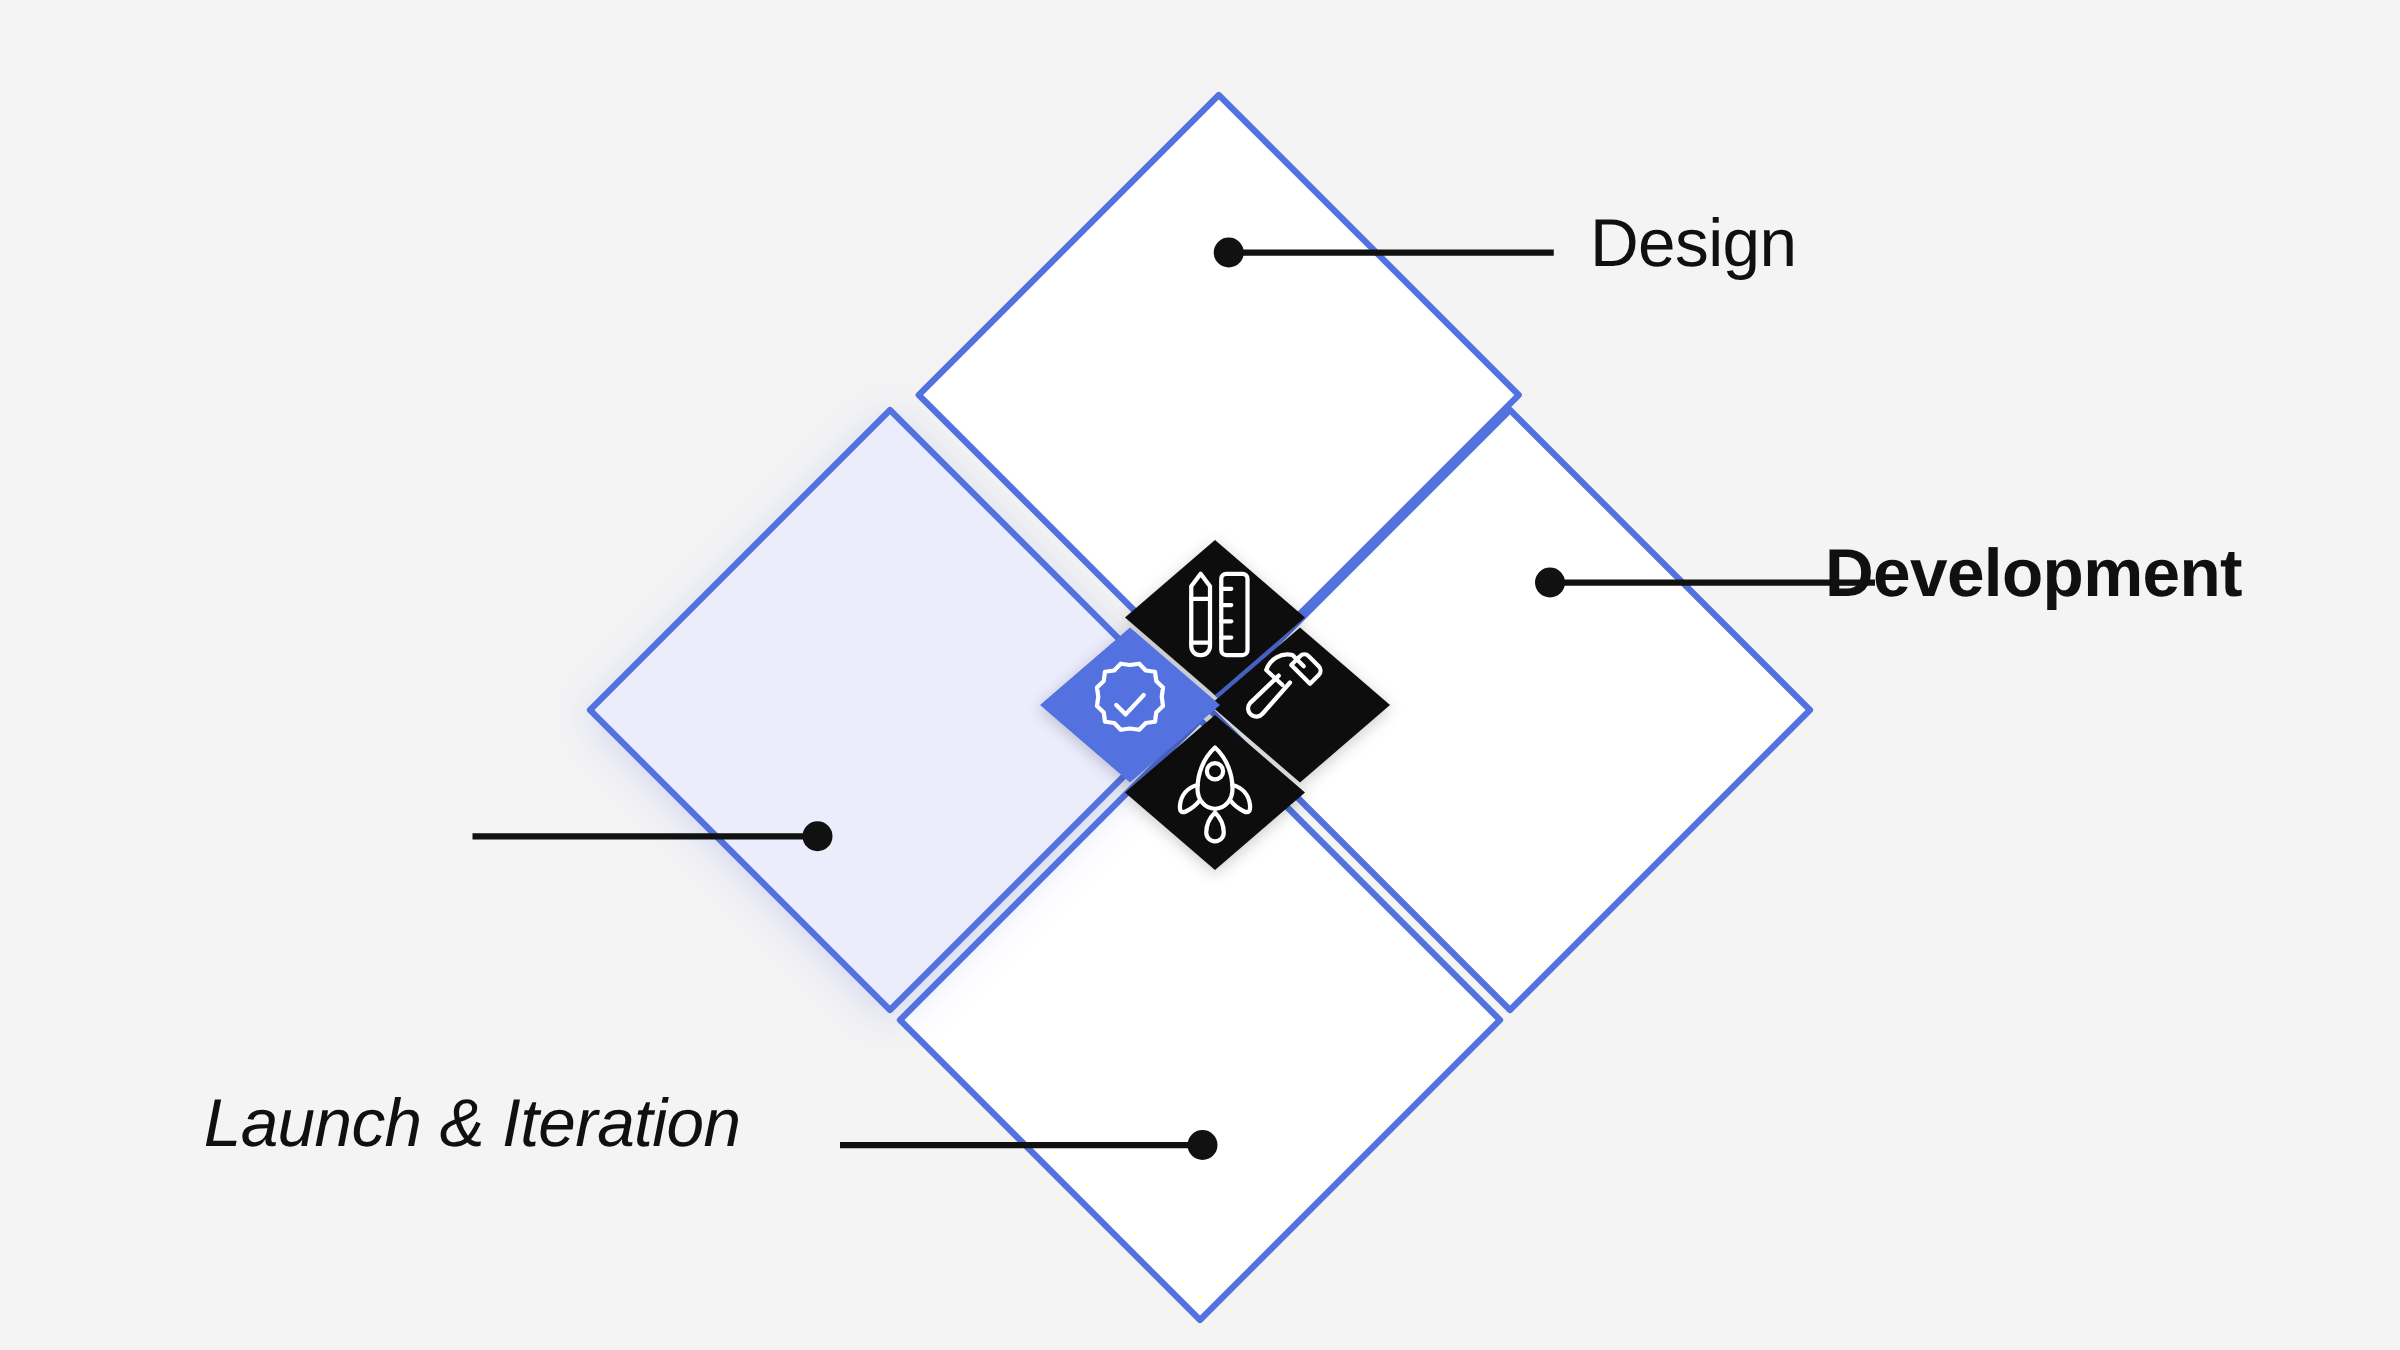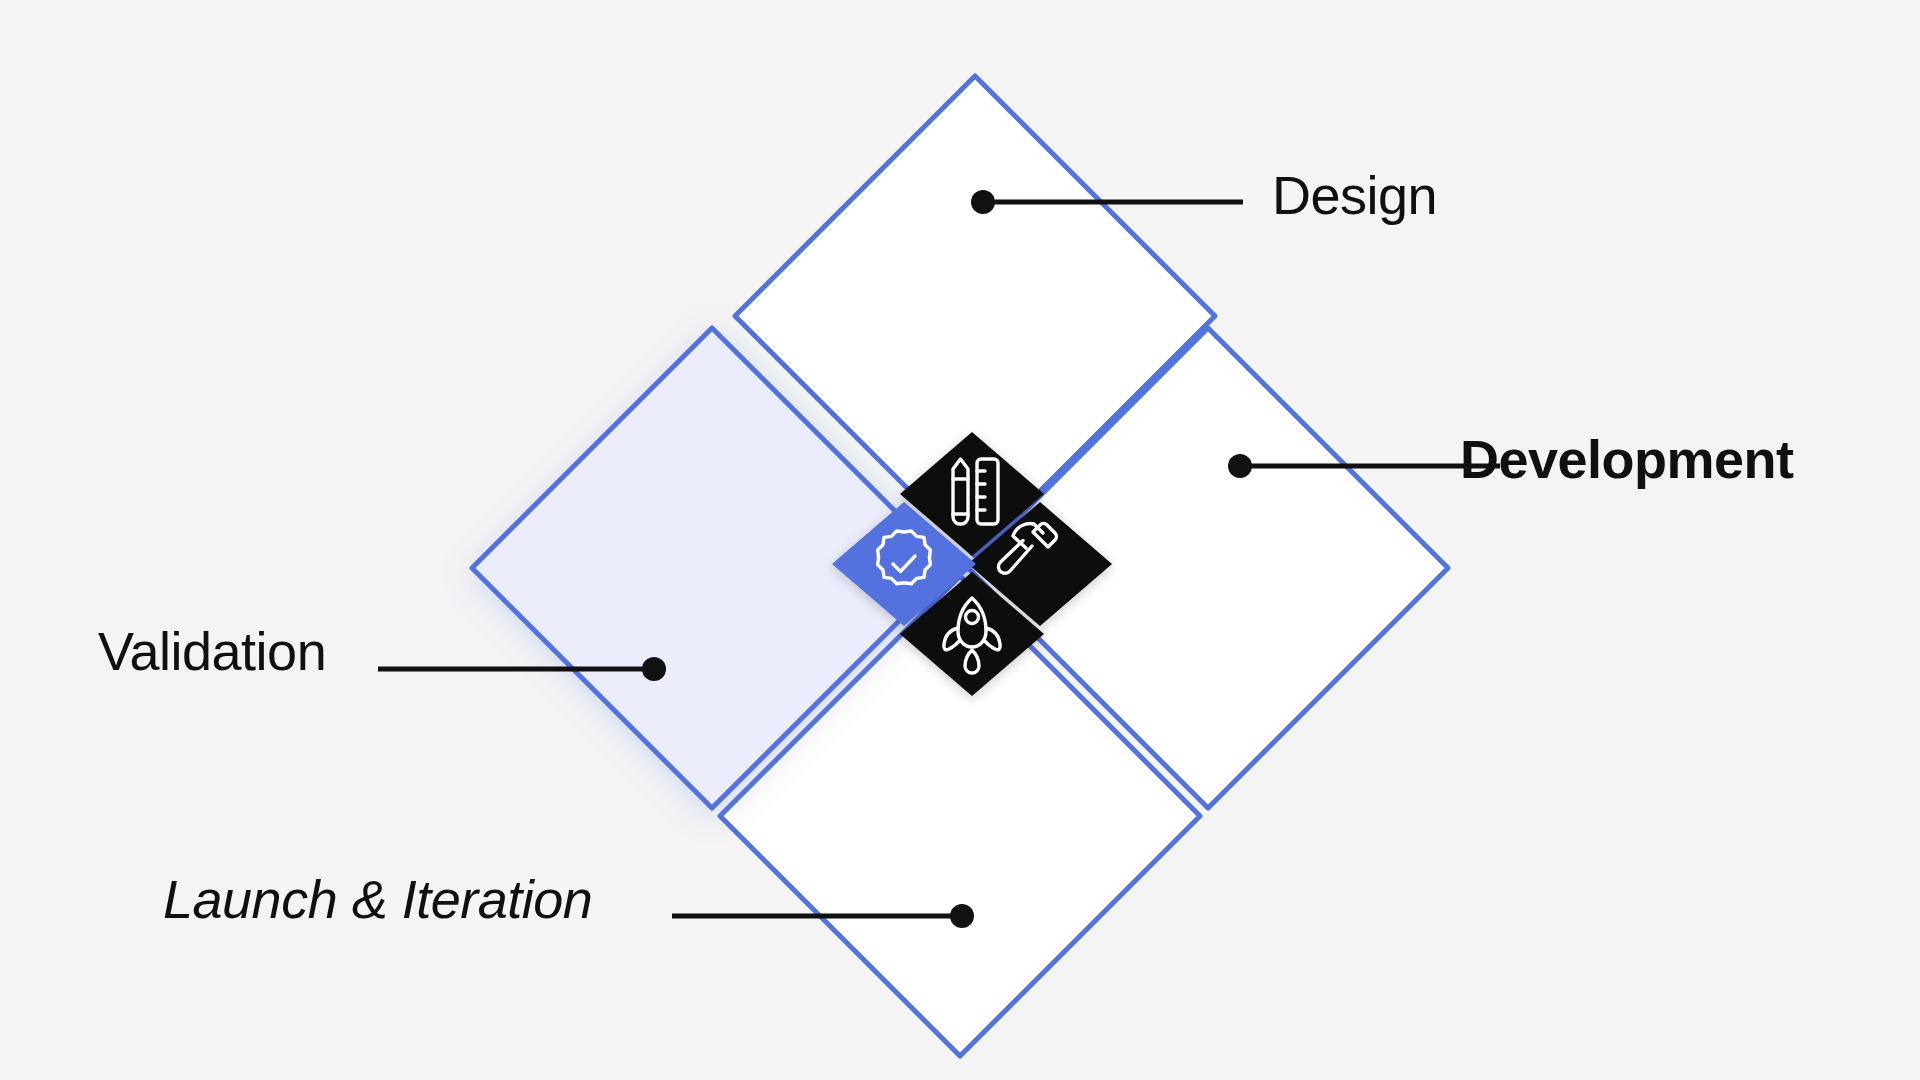--- a/index.html
+++ b/index.html
@@ -140,17 +140,16 @@
     <g>
       <line x1="962" y1="888" x2="672" y2="888" stroke="#111111" stroke-width="5" stroke-linecap="butt"></line>
       <circle cx="962" cy="888" r="12" fill="#111111"></circle>
     </g>
   </svg>
 
   <div class="label-text" id="label-design">Design</div>
 
   <div class="label-text" id="label-development">Development</div>
 
-  <div class="label-text" id="label-validation">Validation</div>
 
   <div class="label-text" id="label-launch">Launch &amp; Iteration</div>
 
 </div>
 
 </body></html>

